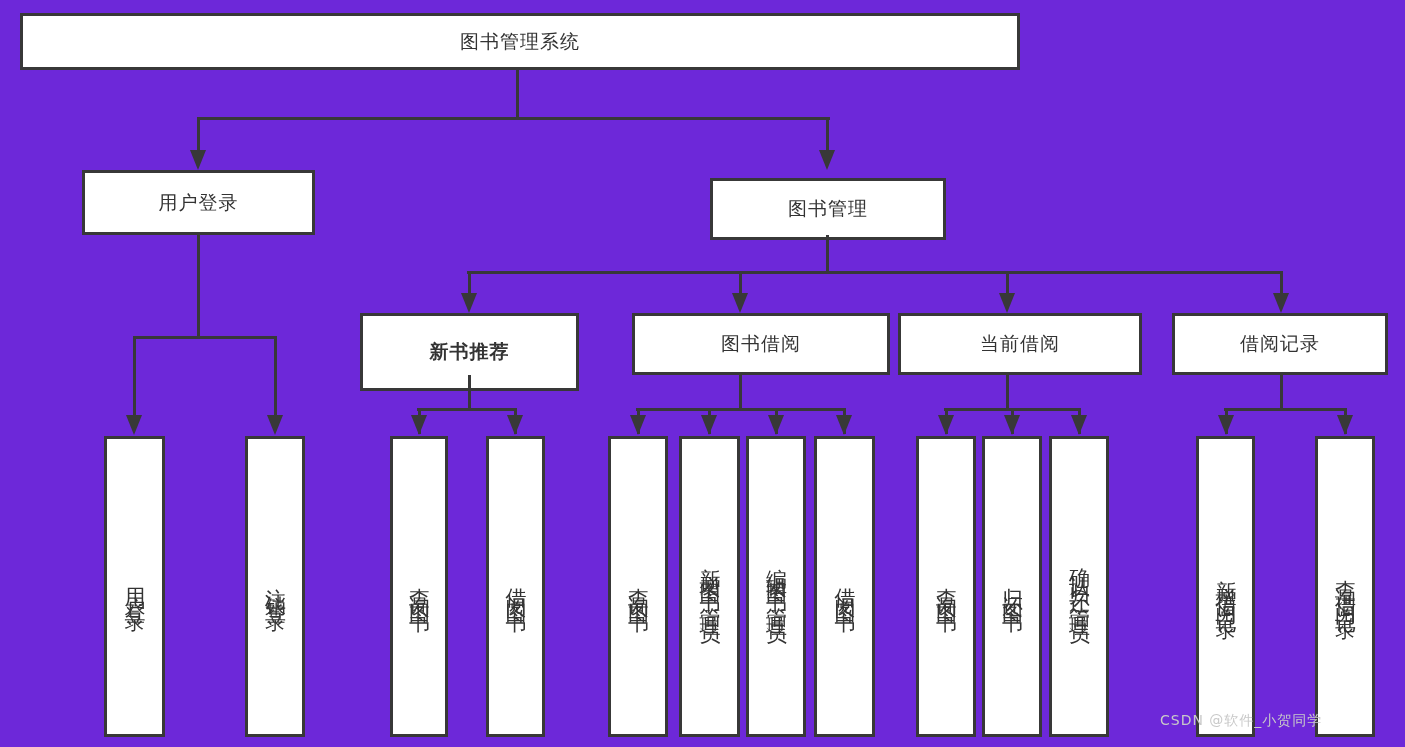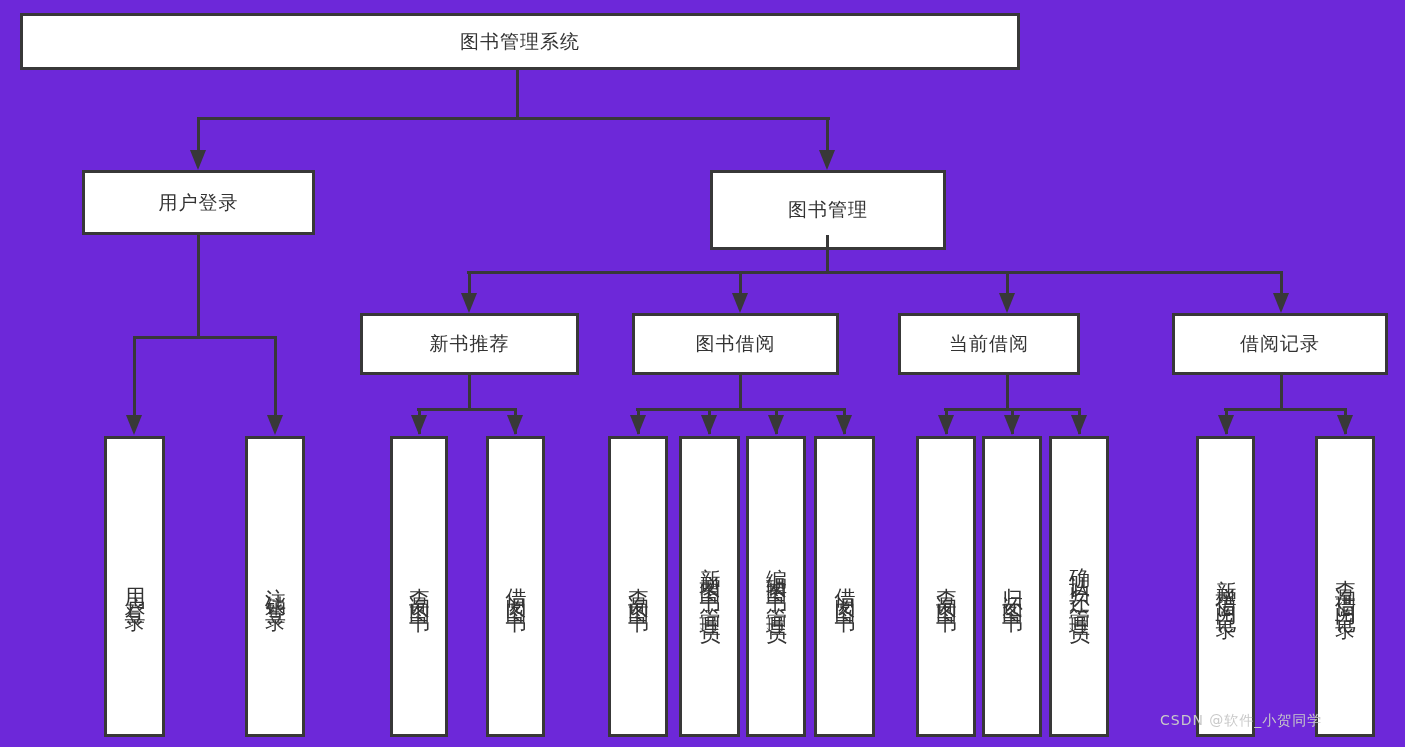--- a/index.html
+++ b/index.html
@@ -70,21 +70,21 @@
   <i class="ln" style="left:516px;top:69px;width:3px;height:49px;"></i>
   <i class="ln" style="left:197px;top:117px;width:633px;height:3px;"></i>
   <i class="ln" style="left:197px;top:117px;width:3px;height:35px;"></i>
   <i class="arw" style="left:190px;top:150px;"></i>
   <i class="ln" style="left:826px;top:117px;width:3px;height:35px;"></i>
   <i class="arw" style="left:819px;top:150px;"></i>
 
   <div class="box" style="left:82px;top:170px;width:233px;height:65px;">
     <span class="lbl">用户登录</span>
   </div>
-  <div class="box" style="left:710px;top:170px;width:236px;height:80px;text-align:right;">
+  <div class="box" style="left:710px;top:178px;width:236px;height:62px;text-align:right;">
     <span class="lbl">图书管理</span>
   </div>
 
   <i class="ln" style="left:197px;top:235px;width:3px;height:102px;"></i>
   <i class="ln" style="left:133px;top:336px;width:144px;height:3px;"></i>
   <i class="ln" style="left:133px;top:336px;width:3px;height:82px;"></i>
   <i class="arw" style="left:126px;top:415px;"></i>
   <i class="ln" style="left:274px;top:336px;width:3px;height:82px;"></i>
   <i class="arw" style="left:267px;top:415px;"></i>
 
@@ -92,27 +92,27 @@
   <i class="ln" style="left:467px;top:271px;width:816px;height:3px;"></i>
   <i class="ln" style="left:468px;top:271px;width:3px;height:26px;"></i>
   <i class="arw" style="left:461px;top:293px;"></i>
   <i class="ln" style="left:739px;top:271px;width:3px;height:26px;"></i>
   <i class="arw" style="left:732px;top:293px;"></i>
   <i class="ln" style="left:1006px;top:271px;width:3px;height:26px;"></i>
   <i class="arw" style="left:999px;top:293px;"></i>
   <i class="ln" style="left:1280px;top:271px;width:3px;height:26px;"></i>
   <i class="arw" style="left:1273px;top:293px;"></i>
 
-  <div class="box" style="left:360px;top:313px;width:219px;height:62px;">
+  <div class="box" style="left:360px;top:313px;width:219px;height:78px;font-weight:bold;">
     <span class="lbl">新书推荐</span>
   </div>
-  <div class="box" style="left:632px;top:313px;width:207px;height:62px;">
+  <div class="box" style="left:632px;top:313px;width:258px;height:62px;">
     <span class="lbl">图书借阅</span>
   </div>
-  <div class="box" style="left:898px;top:313px;width:182px;height:62px;">
+  <div class="box" style="left:898px;top:313px;width:244px;height:62px;">
     <span class="lbl">当前借阅</span>
   </div>
   <div class="box" style="left:1172px;top:313px;width:216px;height:62px;">
     <span class="lbl">借阅记录</span>
   </div>
 
   <i class="ln" style="left:468px;top:375px;width:3px;height:36px;"></i>
   <i class="ln" style="left:417px;top:408px;width:100px;height:3px;"></i>
   <i class="ln" style="left:418px;top:408px;width:3px;height:26px;"></i>
   <i class="arw" style="left:411px;top:415px;"></i>

